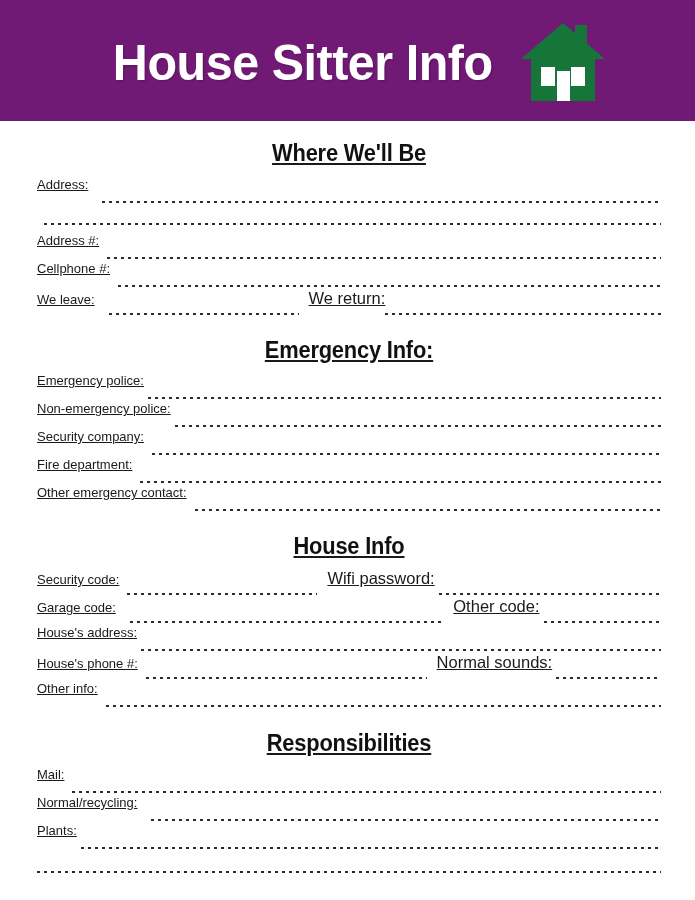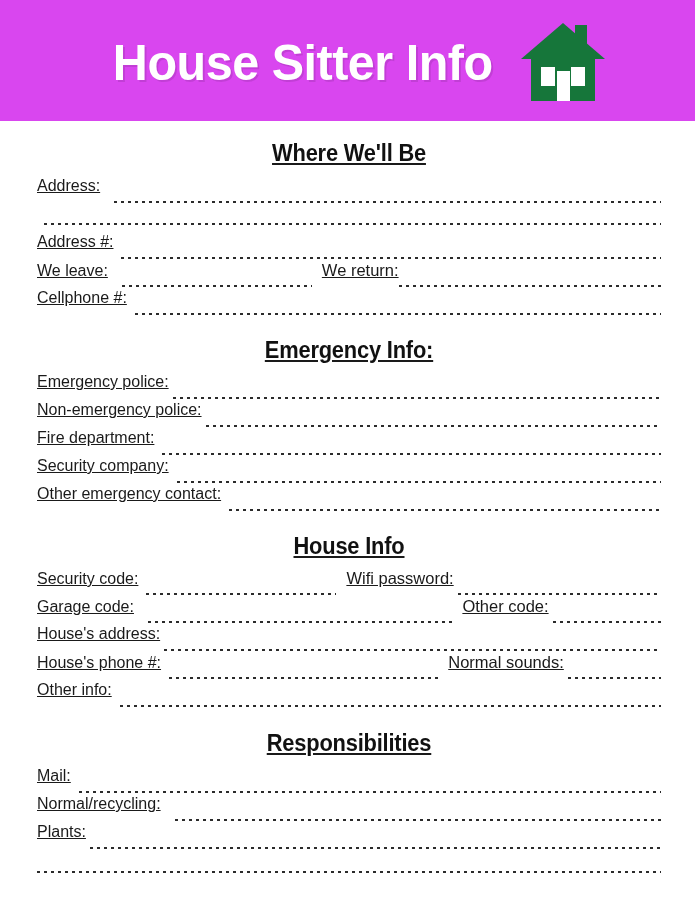--- a/index.html
+++ b/index.html
@@ -89,21 +89,21 @@
   .t-resp   { margin: 22px 0 13px 0; }
 
   
   .row {
     display: flex;
     align-items: baseline;
     height: 28px;
   }
 
   .lbl {
-    font-size: 16px;
+    font-size: 13px;
     line-height: 1;
     color: #1a1a1a;
     white-space: nowrap;
     flex: 0 0 auto;
   }
 
   
   .dots {
     flex: 1 1 auto;
     align-self: flex-end;
@@ -147,21 +147,21 @@
   .rule-row.bottom-rule {
     height: 30px;
     padding-left: 0;
   }
 </style>
 </head>
 <body>
 
 <div class="page">
 
-  <div class="banner" style="background: #d946ef;">
+  <div class="banner" style="background: #701a75;">
     <div class="banner-inner">
       <div class="banner-title" style="color: rgb(255, 255, 255);">House Sitter Info</div>
       <span class="house-icon-wrap">
         <svg class="house-icon" viewBox="0 0 86 82" xmlns="http://www.w3.org/2000/svg" aria-hidden="true">
 
           <rect x="55" y="4" width="12" height="22" fill="#16763a"></rect>
 
           <polygon points="43,2 85,38 1,38" fill="#16763a"></polygon>
 
           <rect x="11" y="36" width="64" height="44" fill="#16763a"></rect>
@@ -189,52 +189,52 @@
       <div class="rule-row">
         <span class="dots"></span>
       </div>
 
       <div class="row">
         <span class="lbl">Address #:</span>
         <span class="dots pad"></span>
       </div>
 
       <div class="row">
+        <span class="lbl">Cellphone #:</span>
+        <span class="dots pad"></span>
+      </div>
+
+      <div class="row">
         <span class="lbl">We leave:</span>
         <span class="dots col pad-lg"></span>
         <span class="col2-lbl">We return:</span>
         <span class="dots"></span>
       </div>
-
-      <div class="row">
-        <span class="lbl">Cellphone #:</span>
-        <span class="dots pad"></span>
-      </div>
     </div>
 
     <div class="section">
       <div class="section-title t-emerg">Emergency Info:</div>
 
       <div class="row">
         <span class="lbl">Emergency police:</span>
         <span class="dots pad-sm"></span>
       </div>
 
       <div class="row">
         <span class="lbl">Non-emergency police:</span>
         <span class="dots pad-sm"></span>
       </div>
 
       <div class="row">
+        <span class="lbl">Security company:</span>
+        <span class="dots pad"></span>
+      </div>
+
+      <div class="row">
         <span class="lbl">Fire department:</span>
-        <span class="dots pad"></span>
-      </div>
-
-      <div class="row">
-        <span class="lbl">Security company:</span>
         <span class="dots pad"></span>
       </div>
 
       <div class="row">
         <span class="lbl">Other emergency contact:</span>
         <span class="dots pad"></span>
       </div>
     </div>
 
     <div class="section">

